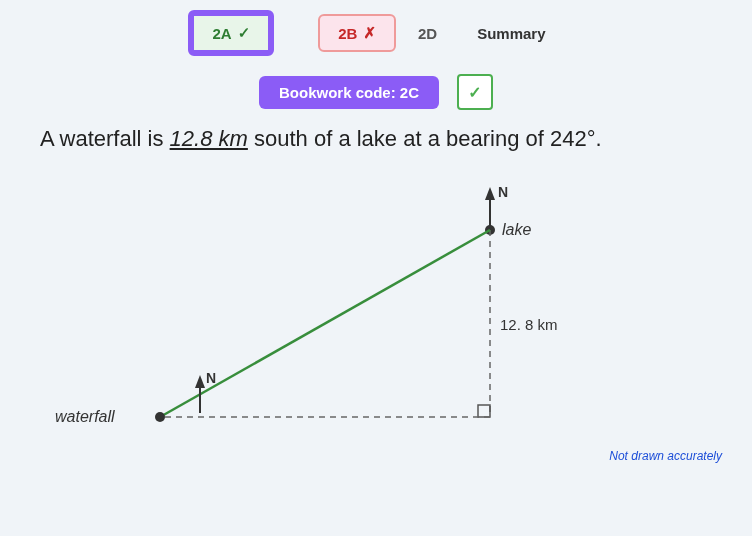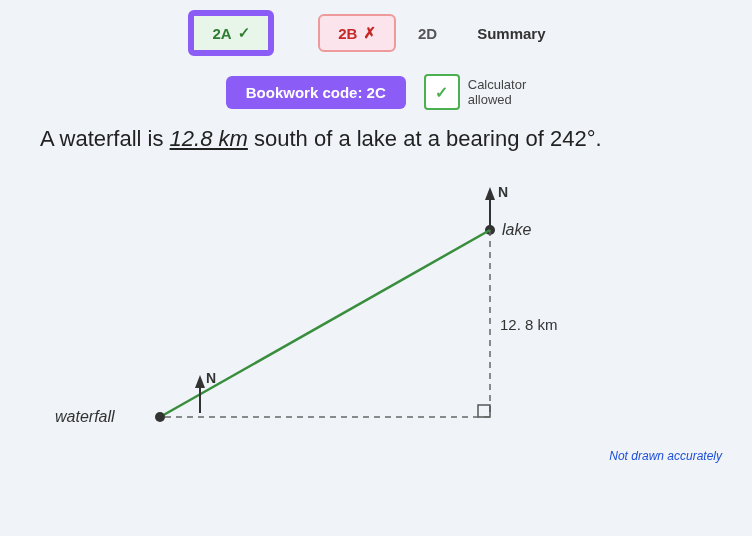--- a/index.html
+++ b/index.html
@@ -158,24 +158,20 @@
     <span>Summary</span>
   </div>
 </div>
 
 <div class="bookwork-row">
   <div class="bookwork-code">
     <span>Bookwork code: 2C</span>
   </div>
   <div class="calculator-allowed">
     <div class="calc-icon"></div>
-    <div>
-      <div>Calculator</div>
-      <div>allowed</div>
-    </div>
   </div>
 </div>
 
 <div class="question-text">
   <span>A waterfall is </span><span class="measured">12.8 km</span><span> south of a lake at a bearing of 242°.</span>
 </div>
 
 <div class="diagram-area">
   <svg viewBox="0 0 752 310" xmlns="http://www.w3.org/2000/svg">
 

